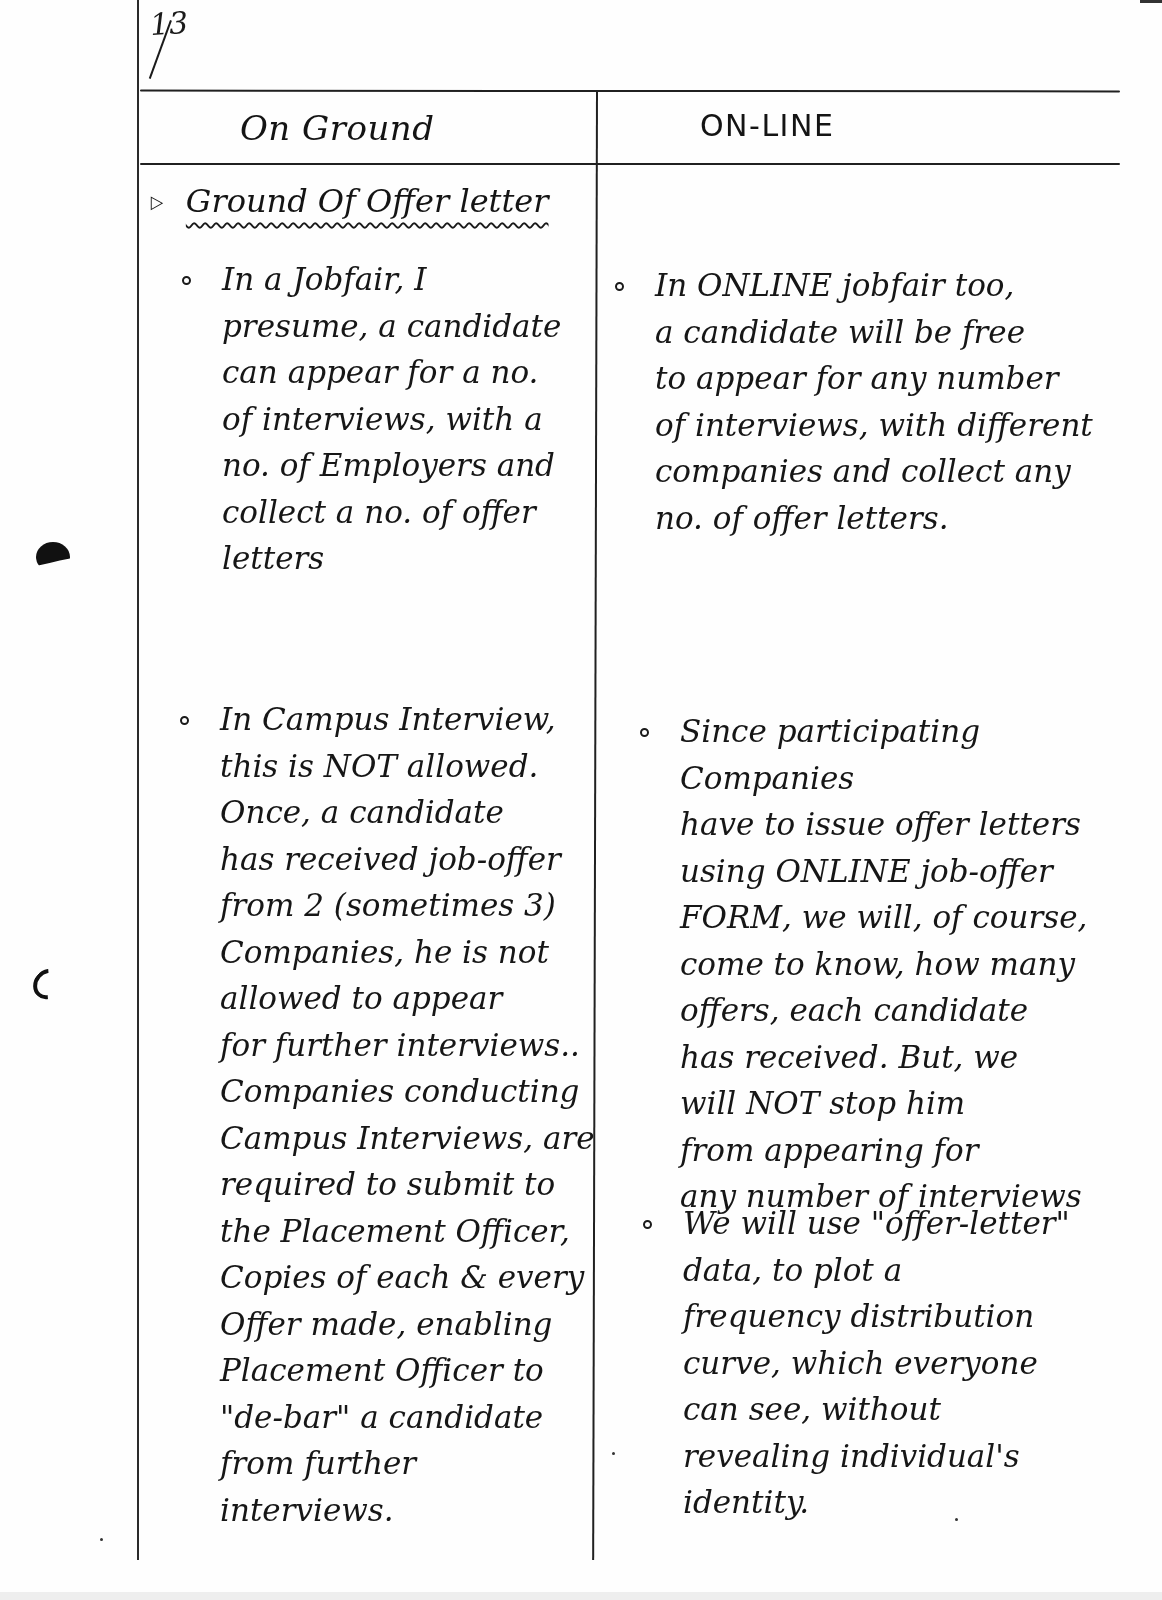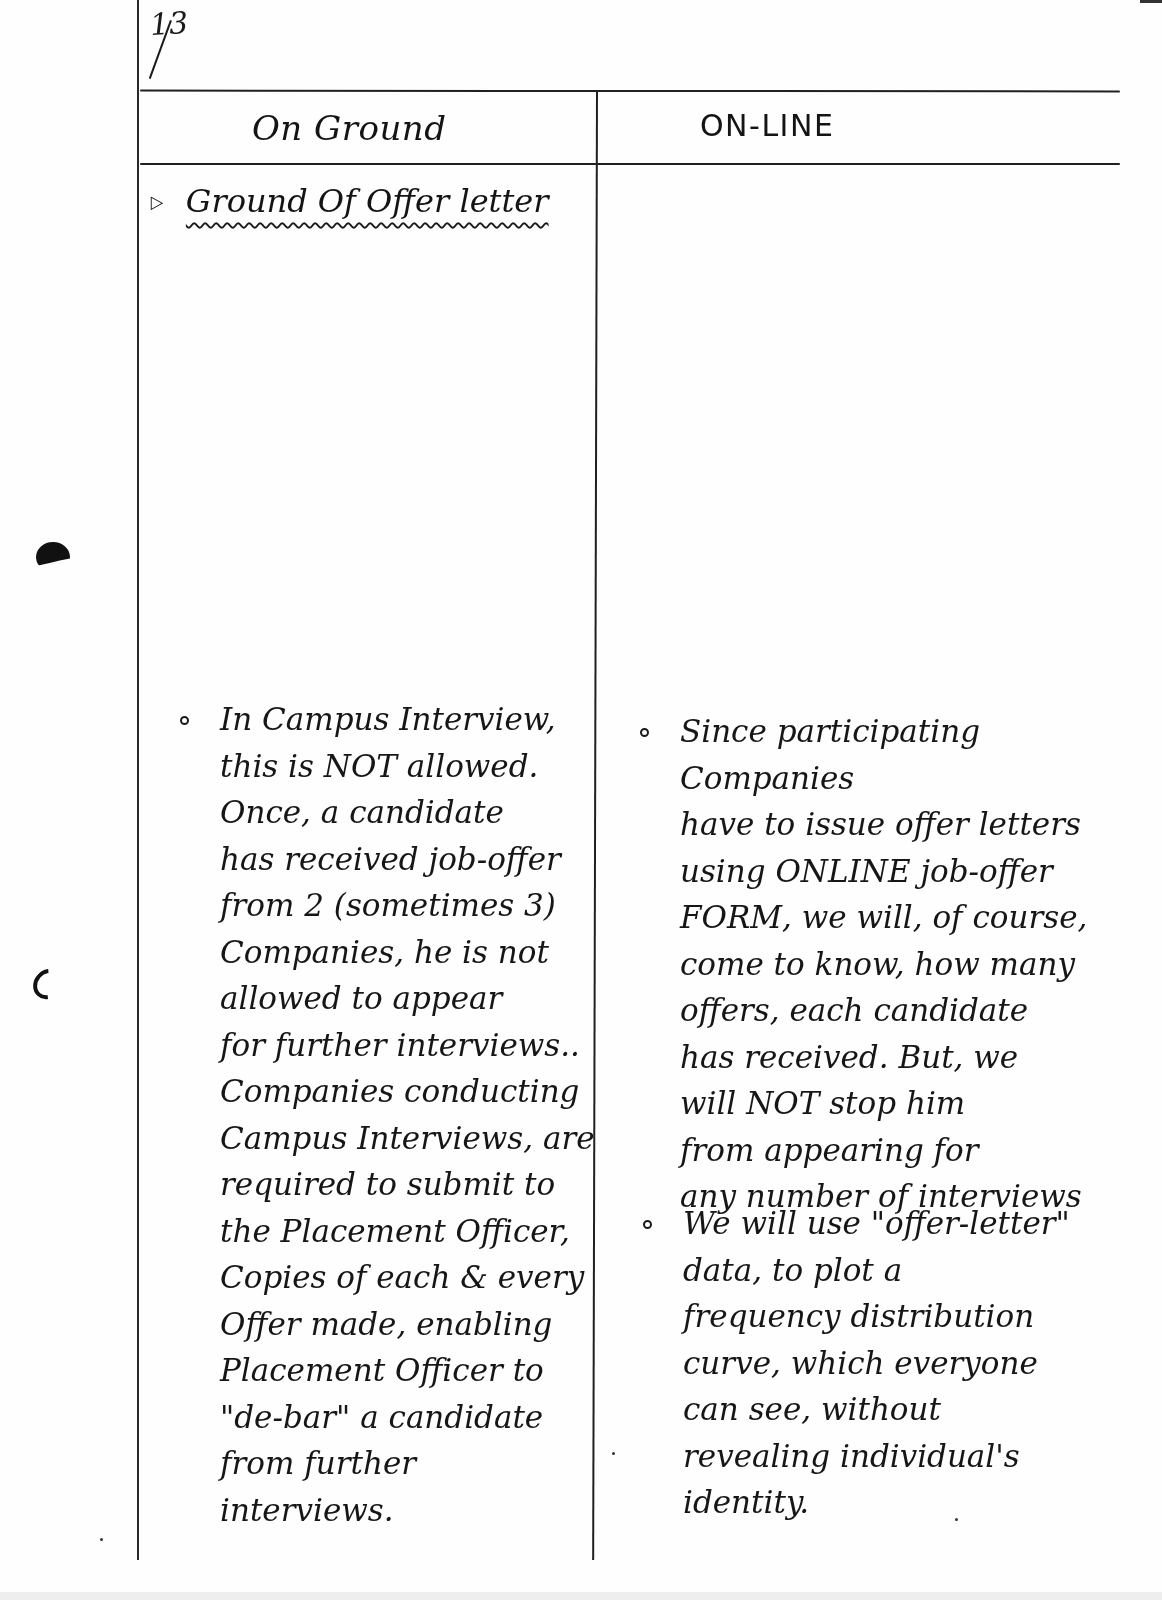--- a/index.html
+++ b/index.html
@@ -54,21 +54,21 @@
       transform: rotate(0.15deg);
       transform-origin: top;
     }
     .head-cell {
       position: absolute; top: 108px;
       font-family: "DejaVu Serif", serif;
       font-style: italic;
       font-size: 34px;
       letter-spacing: 0.5px;
     }
-    .head-left { left: 252px; }
+    .head-left { left: 240px; }
     .head-right { left: 700px; font-style: normal; font-family: "DejaVu Sans", sans-serif; font-weight: 400; font-size: 30px; letter-spacing: 1.5px; text-align: right; }
 
     .section-title {
       position: absolute; left: 150px; top: 182px;
       display: flex; align-items: center; gap: 22px;
       font-family: "DejaVu Serif", serif;
       font-style: italic;
       font-size: 32px;
     }
     .section-arrow {
@@ -146,20 +146,30 @@
   <div class="col-divider"></div>
 
   <div class="head-cell head-left">On Ground</div>
   <div class="head-cell head-right">ON-LINE</div>
 
   <div class="section-title">
     <span class="section-arrow">▷</span>
     <span class="section-title-text">Ground Of Offer letter</span>
   </div>
 
+  <div class="bullet-block b-left-1">
+    <span class="bullet-dot"></span>
+    <div class="bullet-text">In a Jobfair, I
+presume, a candidate
+can appear for a no.
+of interviews, with a
+no. of Employers and
+collect a no. of offer
+letters</div>
+  </div>
 
   <div class="bullet-block b-left-2">
     <span class="bullet-dot"></span>
     <div class="bullet-text">In Campus Interview,
 this is NOT allowed.
 Once, a candidate
 has received job-offer
 from 2 (sometimes 3)
 Companies, he is not
 allowed to appear
@@ -168,20 +178,29 @@
 Campus Interviews, are
 required to submit to
 the Placement Officer,
 Copies of each &amp; every
 Offer made, enabling
 Placement Officer to
 "de-bar" a candidate
 from further interviews.</div>
   </div>
 
+  <div class="bullet-block b-right-1">
+    <span class="bullet-dot"></span>
+    <div class="bullet-text">In ONLINE jobfair too,
+a candidate will be free
+to appear for any number
+of interviews, with different
+companies and collect any
+no. of offer letters.</div>
+  </div>
 
   <div class="bullet-block b-right-2">
     <span class="bullet-dot"></span>
     <div class="bullet-text"><span>Since participating Companies
 have to issue offer letters
 using ONLINE job-offer
 FORM, we will, of course,
 come to know, how many
 offers, each candidate
 has received. But, we

